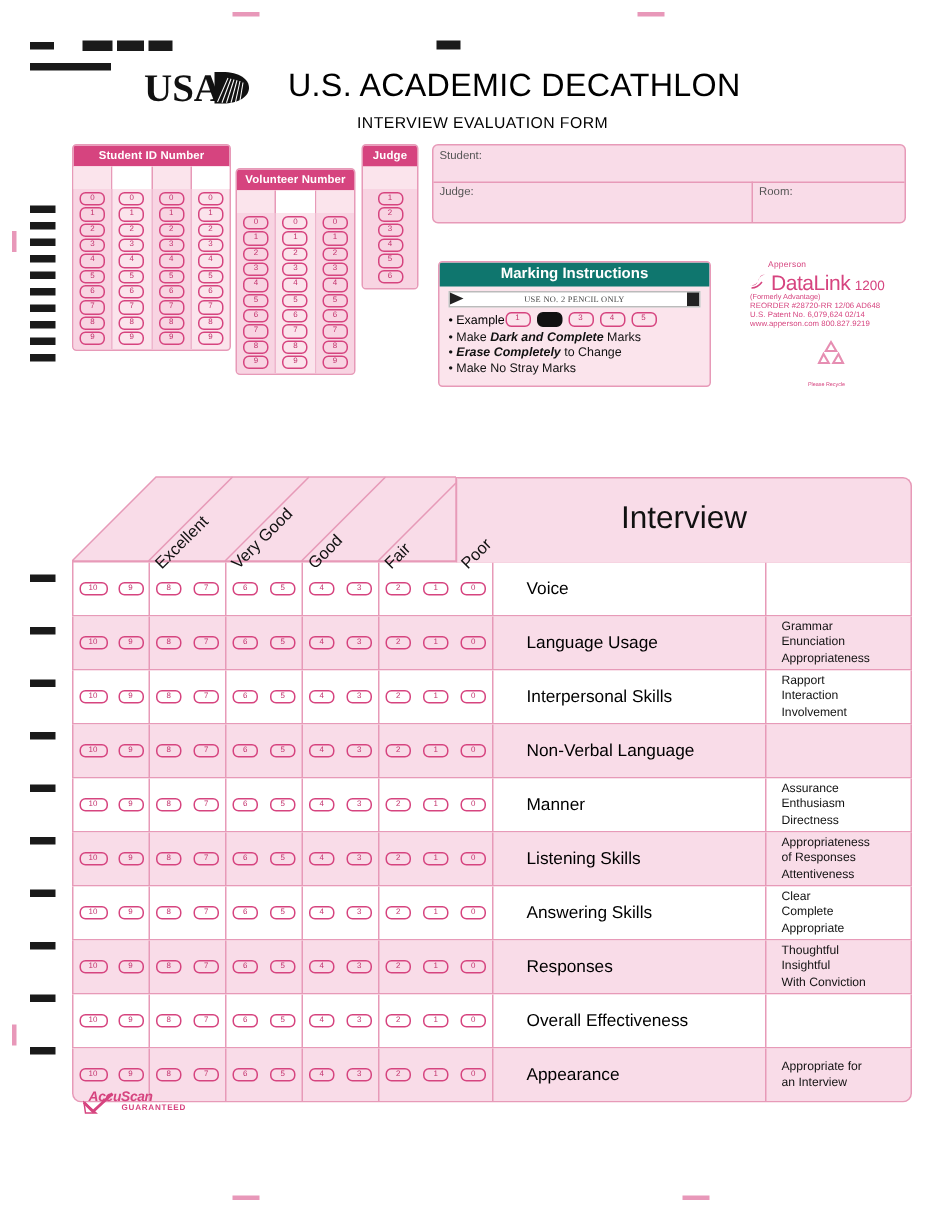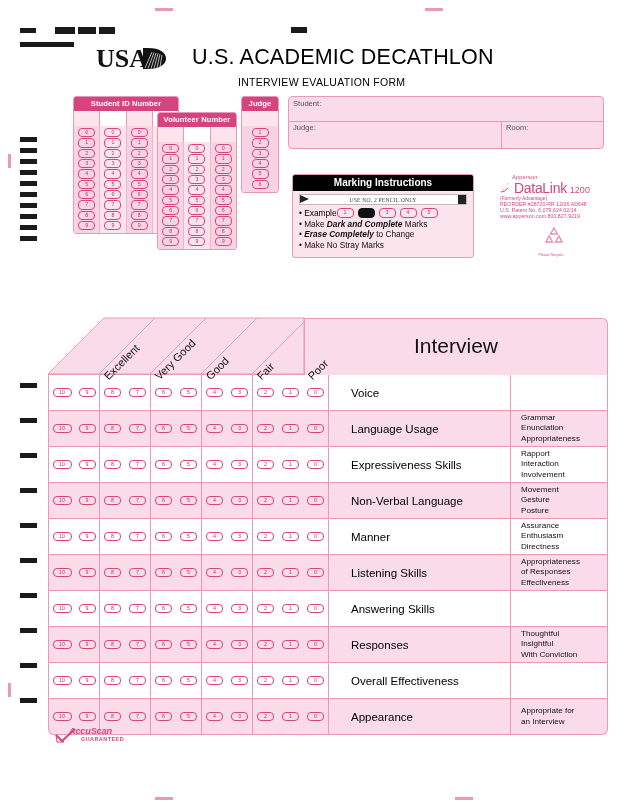--- a/index.html
+++ b/index.html
@@ -43,21 +43,21 @@
   
   #info-box{position:absolute;left:288px;top:96px;width:314px;height:51px;
             border:1px solid #e79ab8;border-radius:4px;background:#f9dce8;}
   .info-lbl{font-size:7.6px;color:#555;padding:2px 0 0 4px;}
   #info-div-h{position:absolute;left:0;right:0;top:24px;height:1px;background:#e79ab8;}
   #info-div-v{position:absolute;left:212px;top:24px;bottom:0;width:1px;background:#e79ab8;}
 
   
   #mi-box{position:absolute;left:292px;top:174px;width:180px;height:82px;
           border:1px solid #e79ab8;border-radius:3px;background:#fbe4ec;overflow:hidden;}
-  #mi-head{background:#000000;color:#fff;text-align:center;font-weight:bold;
+  #mi-head{background:#0f766e;color:#fff;text-align:center;font-weight:bold;
            font-size:10px;padding:2px 0 2.5px;}
   #mi-pencil{margin:3.5px 6px 2px;height:9px;border:1px solid #bbb;background:#fff;
              position:relative;display:flex;align-items:center;}
   #mi-pencil-tip{position:absolute;left:0;top:0;width:0;height:0;
                  border-top:4.5px solid transparent;border-bottom:4.5px solid transparent;
                  border-left:9px solid #222;}
   #mi-pencil-txt{flex:1;text-align:center;font-size:5.6px;color:#444;
                  letter-spacing:.2px;font-family:"Liberation Serif",serif;padding-left:8px;}
   #mi-pencil-end{width:8px;height:100%;background:#222;}
   .mi-line{font-size:8.3px;padding:.7px 0 0 6px;color:#111;}
@@ -100,21 +100,21 @@
   .g2{width:51px;}
   .g3{width:76px;}
   .crit{width:182px;display:flex;align-items:center;padding-left:22px;
         font-size:11.5px;border-right:1px solid #e79ab8;box-sizing:border-box;}
   .sub{flex:1;display:flex;flex-direction:column;justify-content:center;
        padding-left:10px;font-size:8.1px;line-height:1.28;color:#111;}
 
   
   #accu{position:absolute;left:55px;top:726px;width:110px;color:#d6447f;}
   #accu-check{position:absolute;left:0;top:2px;}
-  #accu-name{position:absolute;left:14px;top:0;font-size:9.2px;font-weight:bold;
+  #accu-name{position:absolute;left:4px;top:0;font-size:9.2px;font-weight:bold;
              font-style:italic;letter-spacing:-.2px;}
   #accu-g{position:absolute;left:26px;top:10px;font-size:5.4px;font-weight:bold;
           letter-spacing:.5px;}
 </style>
 </head>
 <body>
 
 <div>
   <div class="mark" style="left:20px;top:28px;width:16px;height:5px;"></div>
   <div class="mark" style="left:55px;top:27px;width:20px;height:7px;"></div>
@@ -167,21 +167,21 @@
     <line x1="55" y1="26.5" x2="60" y2="11"></line>
     <line x1="58" y1="26.5" x2="62" y2="11.5"></line>
     <line x1="61" y1="26" x2="64" y2="12"></line>
     <line x1="64" y1="25" x2="66" y2="13"></line>
   </g>
 </svg>
 <div id="title">U.S. ACADEMIC DECATHLON</div>
 <div id="subtitle">INTERVIEW EVALUATION FORM</div>
 
 <div id="grids">
-    <div class="grid-block" style="left: 48px; top: 96px; width: 104px; margin-left: 25px;">
+    <div class="grid-block" style="left: 48px; top: 96px; width: 104px;">
       <div class="grid-head">Student ID Number</div>
       <div class="grid-write">
         <div></div>
         <div></div>
         <div></div>
         <div></div>
       </div>
       <div class="grid-body">
         <div class="grid-col shade">
           <div class="bub">0</div>
@@ -439,21 +439,21 @@
         </div>
         <div class="bgroup g2">
           <div class="bub">4</div>
           <div class="bub">3</div>
         </div>
         <div class="bgroup g3">
           <div class="bub">2</div>
           <div class="bub">1</div>
           <div class="bub">0</div>
         </div>
-        <div class="crit">Expressiveness Skills</div>
+        <div class="crit">Interpersonal Skills</div>
         <div class="sub">
           <div>Rapport</div>
           <div>Interaction</div>
           <div>Involvement</div>
         </div>
       </div>
       <div class="row alt">
         <div class="bgroup g2">
           <div class="bub w">10</div>
           <div class="bub">9</div>
@@ -469,25 +469,20 @@
         <div class="bgroup g2">
           <div class="bub">4</div>
           <div class="bub">3</div>
         </div>
         <div class="bgroup g3">
           <div class="bub">2</div>
           <div class="bub">1</div>
           <div class="bub">0</div>
         </div>
         <div class="crit">Non-Verbal Language</div>
-        <div class="sub">
-          <div>Movement</div>
-          <div>Gesture</div>
-          <div>Posture</div>
-        </div>
       </div>
       <div class="row">
         <div class="bgroup g2">
           <div class="bub w">10</div>
           <div class="bub">9</div>
         </div>
         <div class="bgroup g2">
           <div class="bub">8</div>
           <div class="bub">7</div>
         </div>
@@ -530,21 +525,21 @@
         </div>
         <div class="bgroup g3">
           <div class="bub">2</div>
           <div class="bub">1</div>
           <div class="bub">0</div>
         </div>
         <div class="crit">Listening Skills</div>
         <div class="sub">
           <div>Appropriateness</div>
           <div> of Responses</div>
-          <div>Effectiveness</div>
+          <div>Attentiveness</div>
         </div>
       </div>
       <div class="row">
         <div class="bgroup g2">
           <div class="bub w">10</div>
           <div class="bub">9</div>
         </div>
         <div class="bgroup g2">
           <div class="bub">8</div>
           <div class="bub">7</div>
@@ -556,20 +551,25 @@
         <div class="bgroup g2">
           <div class="bub">4</div>
           <div class="bub">3</div>
         </div>
         <div class="bgroup g3">
           <div class="bub">2</div>
           <div class="bub">1</div>
           <div class="bub">0</div>
         </div>
         <div class="crit">Answering Skills</div>
+        <div class="sub">
+          <div>Clear</div>
+          <div>Complete</div>
+          <div>Appropriate</div>
+        </div>
       </div>
       <div class="row alt">
         <div class="bgroup g2">
           <div class="bub w">10</div>
           <div class="bub">9</div>
         </div>
         <div class="bgroup g2">
           <div class="bub">8</div>
           <div class="bub">7</div>
         </div>

